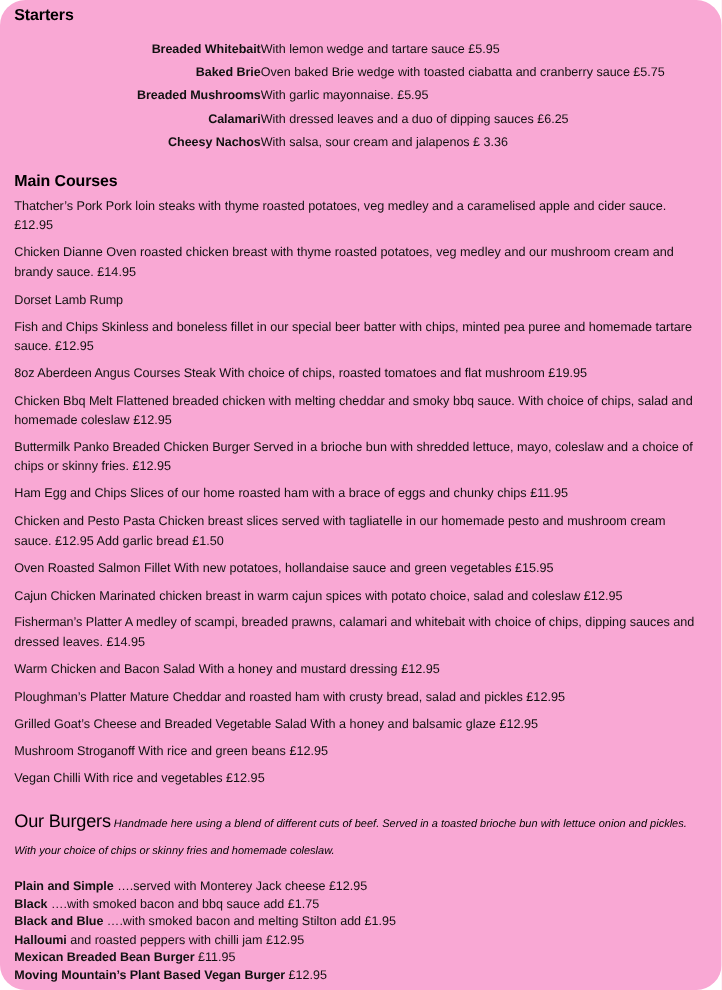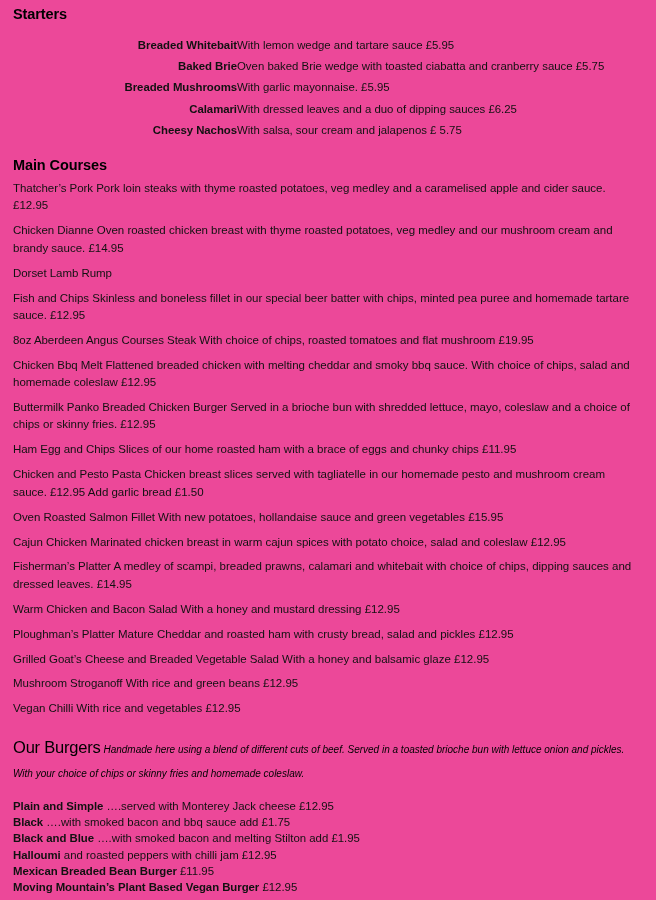--- a/index.html
+++ b/index.html
@@ -10,24 +10,25 @@
   }
   body {
     font-family: "Liberation Sans", "DejaVu Sans", sans-serif;
     color: #111111;
     -webkit-font-smoothing: antialiased;
   }
   #page {
     position: relative;
     width: 656px;
     height: 900px;
-    background: #ec4899;
+    background: #f9a8d4;
     overflow: hidden;
     box-sizing: border-box;
     padding: 0 14px 0 13px;
+    border-radius: 23px;
   }
 
   
   .section-heading {
     font-size: 14.5px;
     font-weight: bold;
     letter-spacing: -0.1px;
     color: #000;
   }
   .starters-heading { margin: 6px 0 0 0; }
@@ -113,21 +114,21 @@
         <div class="starter-row">
           <div class="starter-name">Breaded Mushrooms</div>
           <div class="starter-desc">With garlic mayonnaise. £5.95</div>
         </div>
         <div class="starter-row">
           <div class="starter-name">Calamari</div>
           <div class="starter-desc">With dressed leaves and a duo of dipping sauces  £6.25</div>
         </div>
         <div class="starter-row">
           <div class="starter-name">Cheesy Nachos</div>
-          <div class="starter-desc">With salsa, sour cream and jalapenos  £ 5.75</div>
+          <div class="starter-desc">With salsa, sour cream and jalapenos  £ 3.36</div>
         </div>
       </div>
   </div>
 
   <div style="margin-top:16px;">
     <div class="section-heading mains-heading">Main Courses</div>
     <div class="mains-list">
         <div class="main-item"><span class="nm">Thatcher’s Pork</span><span> Pork loin steaks with thyme roasted potatoes, veg medley and a caramelised apple and cider sauce.  £12.95</span></div>
         <div class="main-item"><span class="nm">Chicken Dianne</span><span> Oven roasted chicken breast with thyme roasted potatoes, veg medley and our mushroom cream and brandy sauce. £14.95</span></div>
         <div class="main-item block-name"><span class="nm">Dorset Lamb Rump</span></div>

